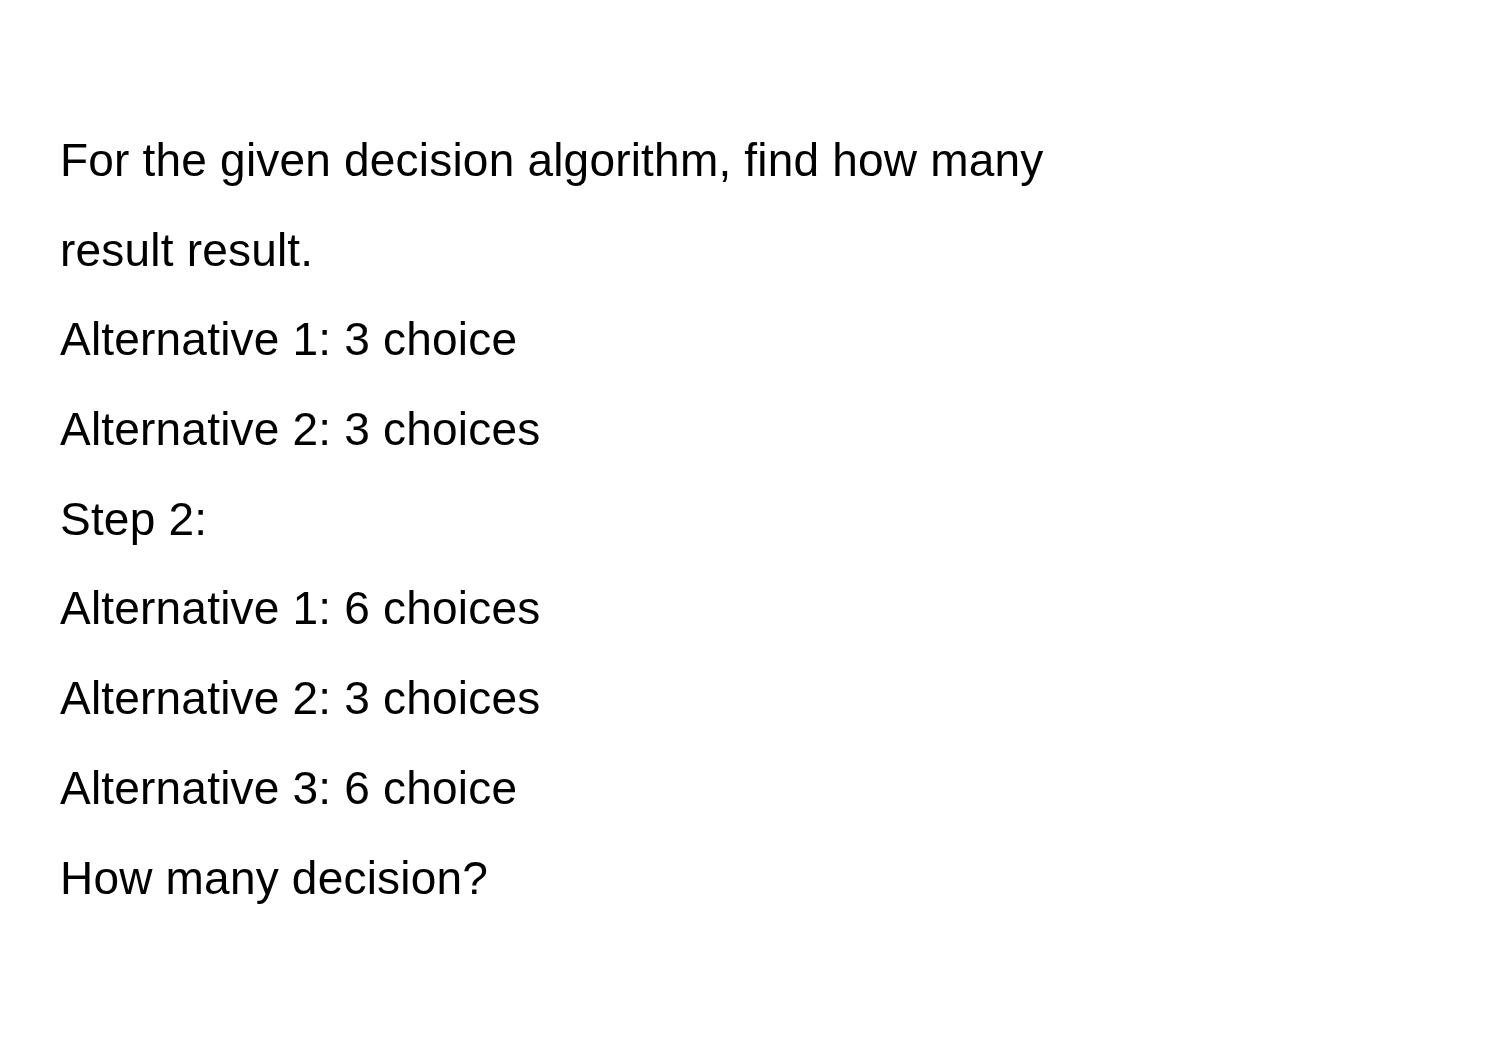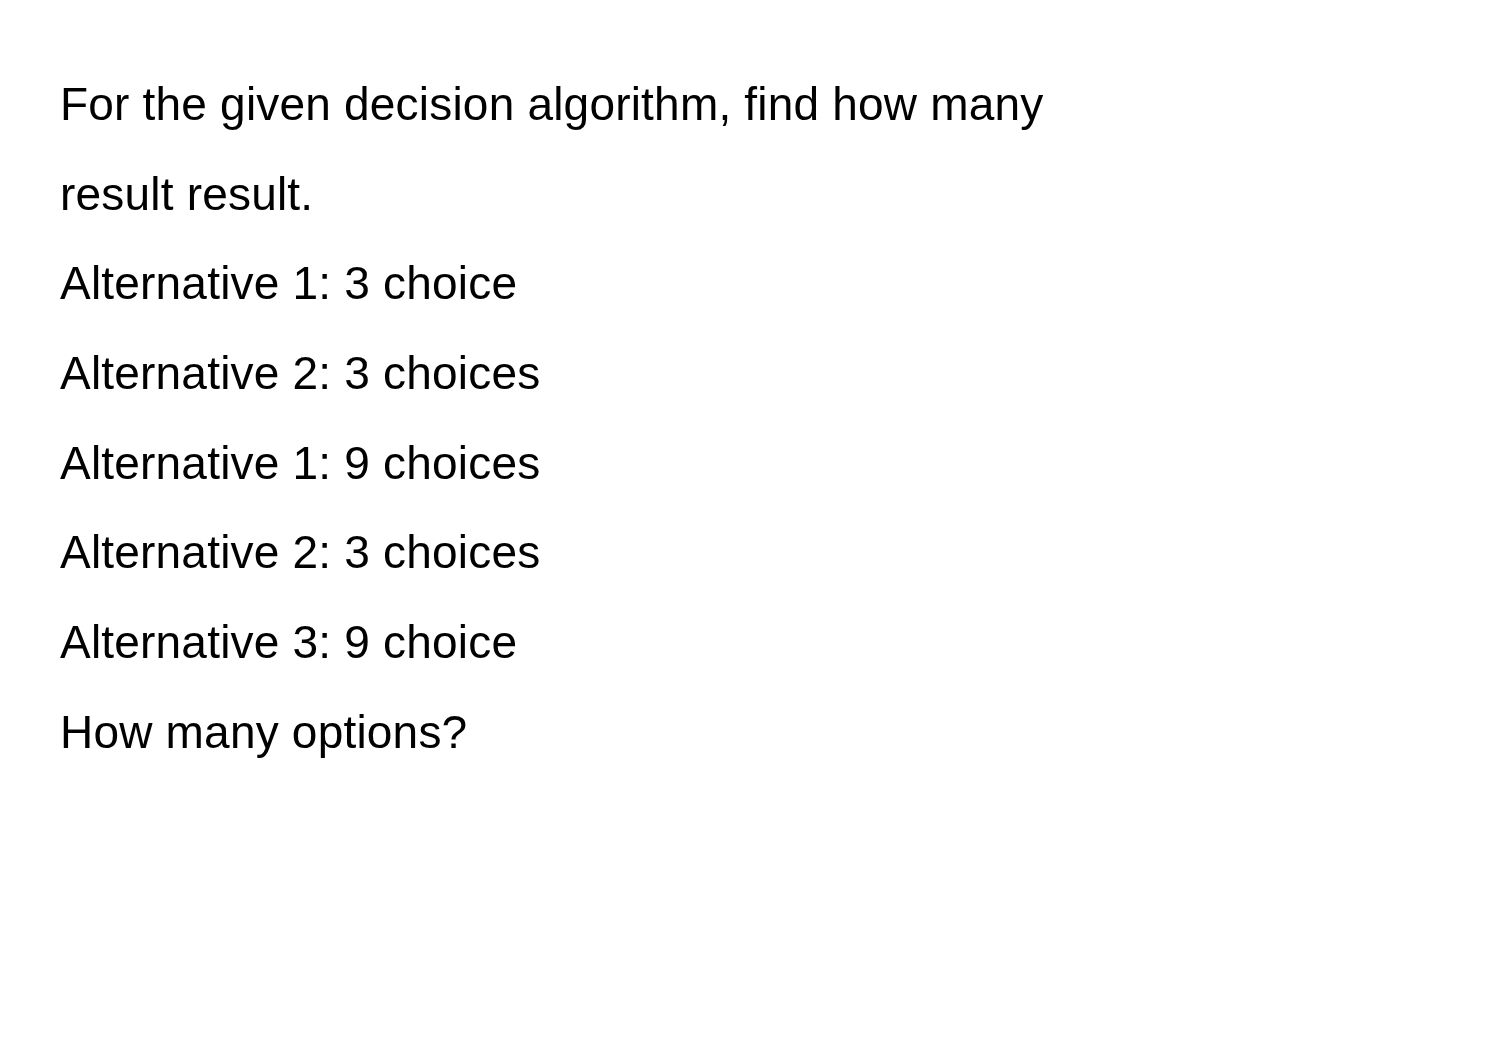--- a/index.html
+++ b/index.html
@@ -8,34 +8,35 @@
     box-sizing: border-box;
   }
   html, body {
     width: 1500px;
     height: 1040px;
     background: #ffffff;
     font-family: -apple-system, BlinkMacSystemFont, "Segoe UI", Helvetica, Arial, sans-serif;
     color: #000000;
   }
   .page {
-    padding: 60px 60px 0 60px;
+    padding: 116px 60px 0 60px;
   }
   .line {
     font-size: 46px;
     line-height: 1.95;
     letter-spacing: 0.2px;
     font-weight: 400;
   }
 </style>
 </head>
 <body>
 
 <div class="page">
   <div class="line">For the given decision algorithm, find how many</div>
   <div class="line">result result.</div>
   <div class="line">Alternative 1: 3 choice</div>
   <div class="line">Alternative 2: 3 choices</div>
-  <div class="line">Alternative 1: 9 choices</div>
+  <div class="line">Step 2:</div>
+  <div class="line">Alternative 1: 6 choices</div>
   <div class="line">Alternative 2: 3 choices</div>
-  <div class="line">Alternative 3: 9 choice</div>
-  <div class="line">How many options?</div>
+  <div class="line">Alternative 3: 6 choice</div>
+  <div class="line">How many decision?</div>
 </div>
 
 </body></html>

